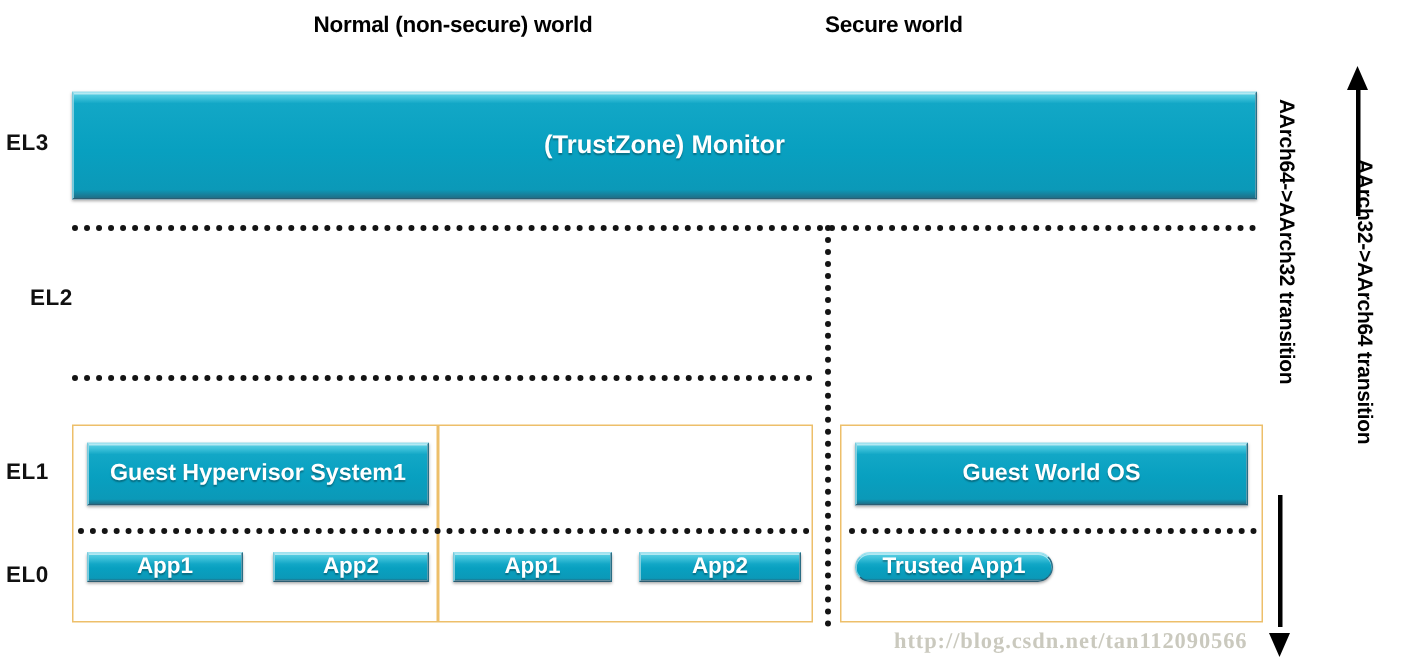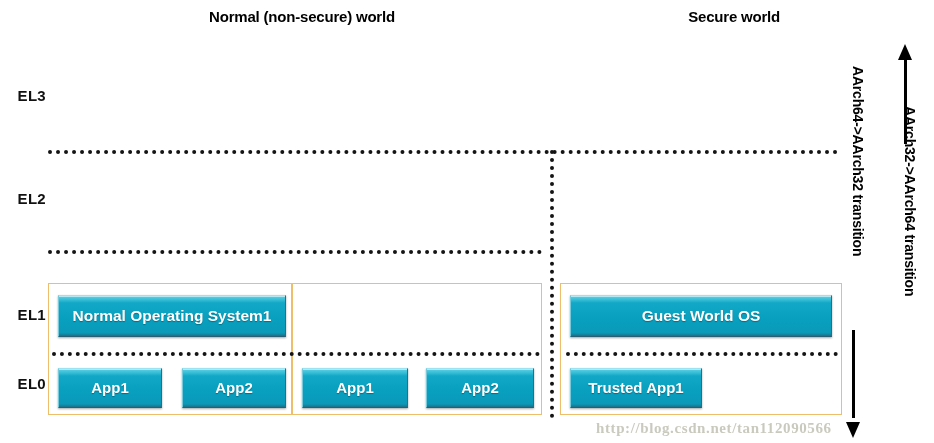--- a/index.html
+++ b/index.html
@@ -18,35 +18,35 @@
   
   .world-header {
     position: absolute;
     font-size: 15px;
     font-weight: bold;
     color: #000000;
     white-space: nowrap;
     letter-spacing: -0.2px;
   }
   #hdr-normal { left: 152px; top: 8px; width: 300px; text-align: center; }
-  #hdr-secure { left: 576px; top: 8px; width: 204px; text-align: right; }
+  #hdr-secure { left: 550px; top: 8px; width: 204px; text-align: left; }
 
   
   .el-label {
     position: absolute;
     left: 4px;
     width: 42px;
-    text-align: right;
+    text-align: left;
     font-size: 15px;
     font-weight: bold;
     color: #111111;
     letter-spacing: 0.3px;
   }
   #el3-label { top: 87px; }
-  #el2-label { top: 190px; }
+  #el2-label { top: 190px; margin-left: 16px; }
   #el1-label { top: 306px; }
   #el0-label { top: 375px; }
 
   
   .block {
     position: absolute;
     box-sizing: border-box;
     background:
       linear-gradient(to bottom,
         #5fd0e4 0px, #3fc2da 3px,
@@ -73,26 +73,26 @@
   }
 
   #block-el3 { left: 48px; top: 61px; width: 790px; height: 72px; font-size: 17px; }
   #block-el2 { left: 48px; top: 171px; width: 482px; height: 62px; font-size: 16px; }
 
   .os-block { height: 42px; font-size: 15.5px; }
   #block-gos1 { left: 58px; top: 295px; width: 228px; }
   #block-gos2 { left: 302px; top: 295px; width: 232px; }
   #block-sos  { left: 570px; top: 295px; width: 262px; }
 
-  .app-block { height: 40px; font-size: 15px; }
+  .app-block { height: 20px; font-size: 15px; }
   #block-app1a { left: 58px;  top: 368px; width: 104px; }
   #block-app2a { left: 182px; top: 368px; width: 104px; }
   #block-app1b { left: 302px; top: 368px; width: 106px; }
   #block-app2b { left: 426px; top: 368px; width: 108px; }
-  #block-tapp1 { left: 570px; top: 368px; width: 132px; }
+  #block-tapp1 { left: 570px; top: 368px; width: 132px; border-radius: 14px; }
   #block-tapp2 { left: 712px; top: 368px; width: 120px; }
 
   
   .group-frame {
     position: absolute;
     box-sizing: border-box;
     border: 1.5px solid #edbf6a;
     background: transparent;
   }
   #frame-vm1 { left: 48px;  top: 283px; width: 244px; height: 132px; }
@@ -185,27 +185,28 @@
 <div class="canvas">
 
   <div class="world-header" id="hdr-normal">Normal (non-secure) world</div>
   <div class="world-header" id="hdr-secure">Secure world</div>
 
   <div class="el-label" id="el3-label">EL3</div>
   <div class="el-label" id="el2-label">EL2</div>
   <div class="el-label" id="el1-label">EL1</div>
   <div class="el-label" id="el0-label">EL0</div>
 
+  <div class="block" id="block-el3">(TrustZone) Monitor</div>
 
 
   <div class="group-frame" id="frame-vm1"></div>
   <div class="group-frame" id="frame-vm2"></div>
   <div class="group-frame" id="frame-sec"></div>
 
-  <div class="block os-block" id="block-gos1">Normal Operating System1</div>
+  <div class="block os-block" id="block-gos1">Guest Hypervisor System1</div>
   <div class="block os-block" id="block-sos">Guest World OS</div>
 
   <div class="block app-block" id="block-app1a">App1</div>
   <div class="block app-block" id="block-app2a">App2</div>
   <div class="block app-block" id="block-app1b">App1</div>
   <div class="block app-block" id="block-app2b">App2</div>
   <div class="block app-block" id="block-tapp1">Trusted App1</div>
 
   <div class="hsep" id="hsep-el3"></div>
   <div class="hsep" id="hsep-el2"></div>

